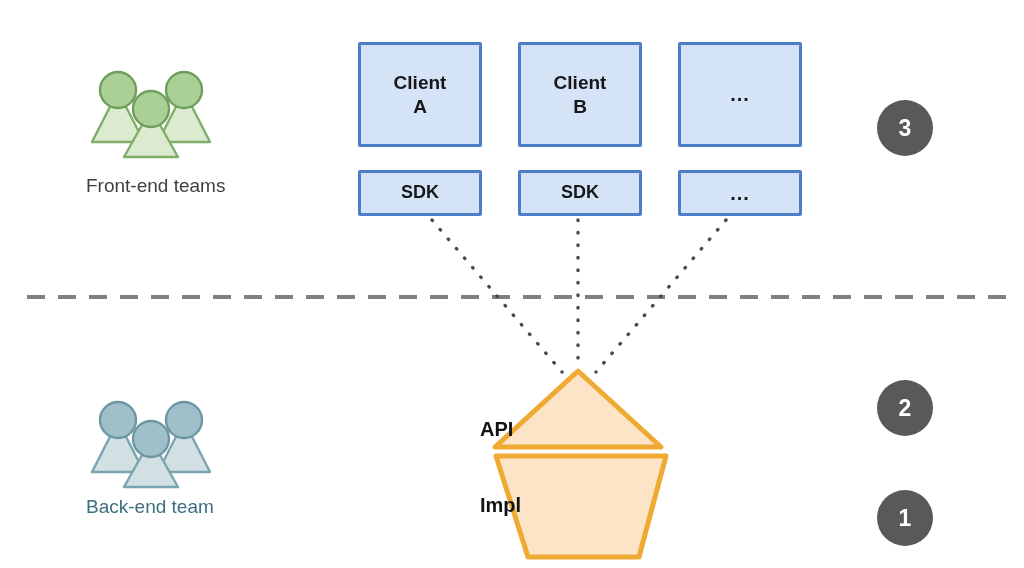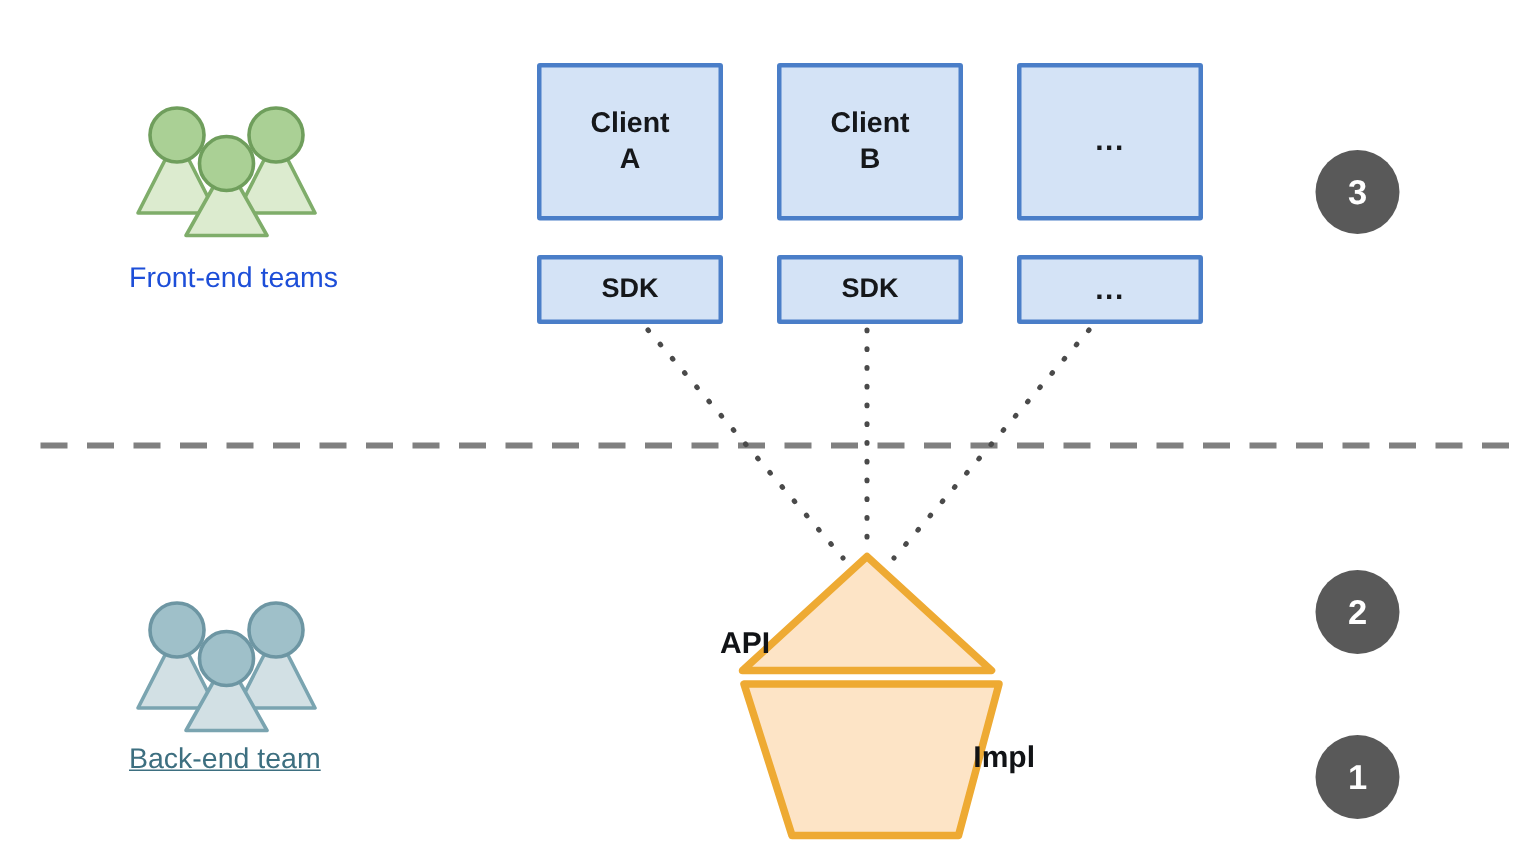--- a/index.html
+++ b/index.html
@@ -41,22 +41,22 @@
     font-size: 20px;
     letter-spacing: 1px;
     font-weight: bold;
   }
 
   
   .team-label {
     font-size: 19px;
     white-space: nowrap;
   }
-  .team-label.frontend { color: #1d4ed8; }
-  .team-label.backend  { color: #3d6f80; text-decoration: underline; }
+  .team-label.frontend { color: #404040; }
+  .team-label.backend  { color: #3d6f80; }
 
   
   .step-circle {
     width: 56px;
     height: 56px;
     border-radius: 50%;
     background: #595959;
     color: #ffffff;
     display: flex;
     align-items: center;
@@ -154,21 +154,21 @@
 
   <svg class="abs" style="left:480px; top:360px;" width="210" height="208">
 
     <path d="M 98 11 L 181 87 L 15 87 Z" fill="#fde4c6" stroke="#eeaa33" stroke-width="5" stroke-linejoin="round"></path>
 
     <path d="M 16 96 L 186 96 L 159 197 L 48 197 Z" fill="#fde4c6" stroke="#eeaa33" stroke-width="5" stroke-linejoin="round"></path>
   </svg>
 
   <div class="abs shape-text" style="left:480px; top:418px; width:210px; ">API</div>
 
-  <div class="abs shape-text" style="left:480px; top:494px; width:210px; text-align:right;">Impl</div>
+  <div class="abs shape-text" style="left:480px; top:494px; width:210px; text-align:left;">Impl</div>
 
   <div class="abs step-circle" style="left:877px; top:100px;">
     <span>3</span>
   </div>
   <div class="abs step-circle" style="left:877px; top:380px;">
     <span>2</span>
   </div>
   <div class="abs step-circle" style="left:877px; top:490px;">
     <span>1</span>
   </div>

